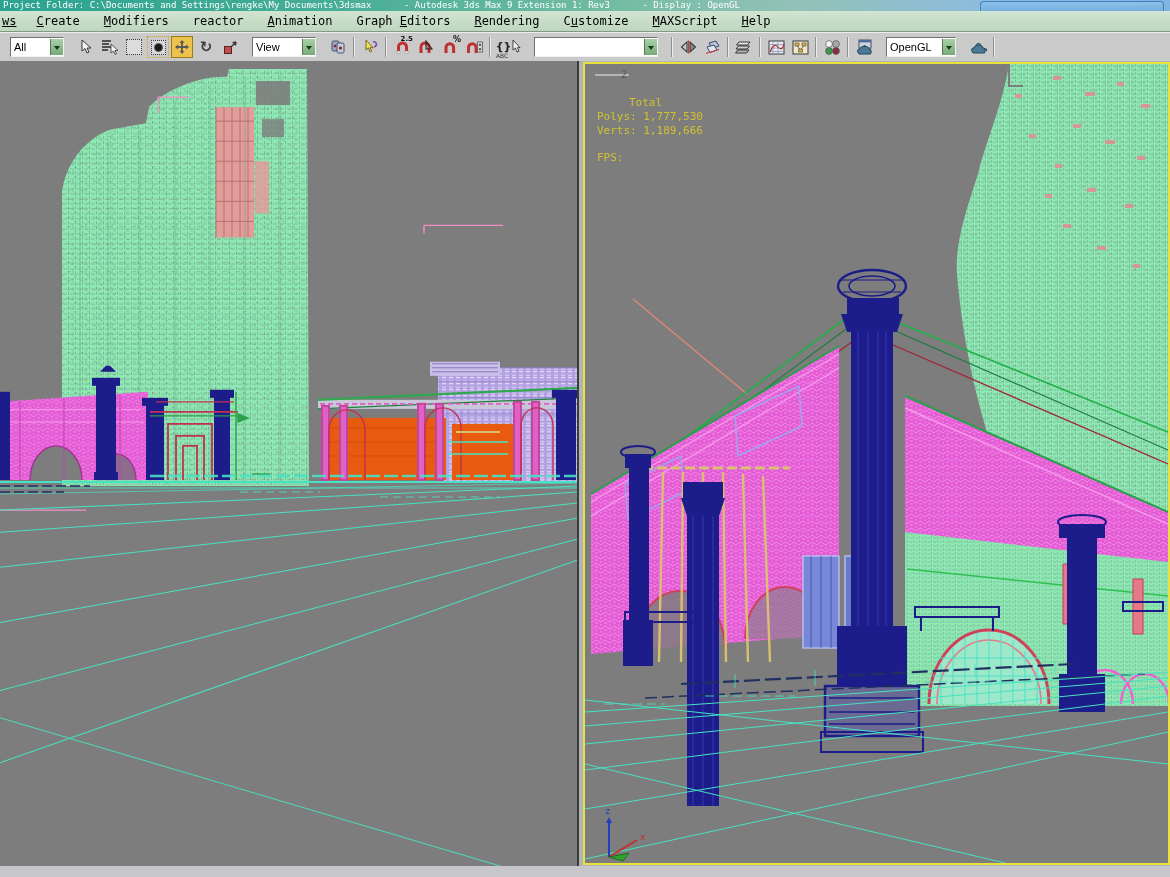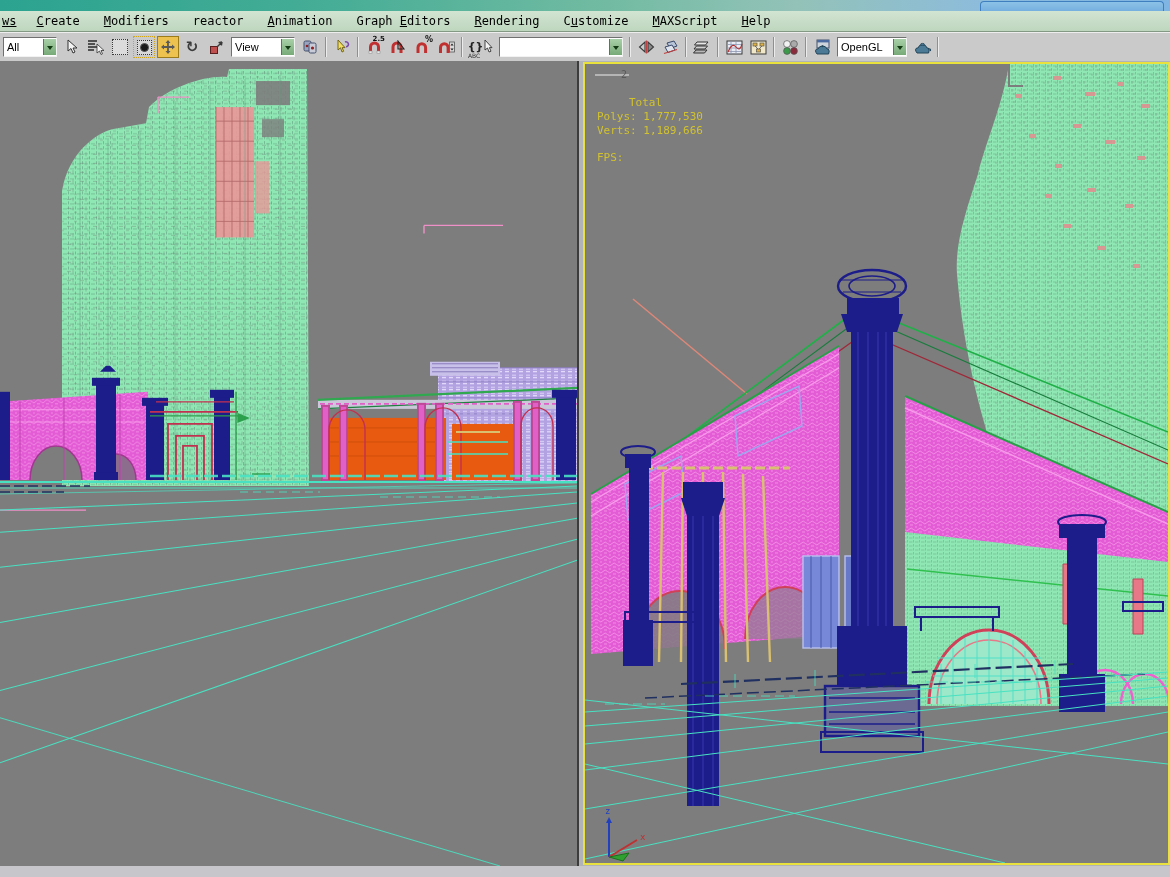--- a/index.html
+++ b/index.html
@@ -27,21 +27,21 @@
   
   .toolbar{position:absolute;left:0;top:32px;width:1170px;height:28px;
     background:#c9cac9;border-top:1px solid #eeeeee;border-bottom:1px solid #848484;
     display:flex;align-items:center;}
   .tb-btn{width:22px;height:22px;margin:0 1px;display:flex;align-items:center;
     justify-content:center;flex:0 0 auto;background:#c9cac9;position:relative;}
   .tb-btn.active{background:#edc24e;border:1px solid #9c7c1a;width:20px;height:20px;}
   .tb-btn.dotted{border:1px dotted #d0a51e;width:20px;height:20px;}
   .sep{width:0;height:20px;border-left:1px solid #8f8f8f;border-right:1px solid #ececec;
     margin:0 3px;flex:0 0 auto;}
-  .combo{height:18px;background:#ffffff;border:1px solid;margin:0 3px;
+  .combo{height:18px;background:#ffffff;border:1px solid;margin:0 10px;
     border-color:#707070 #f2f2f2 #f2f2f2 #707070;display:flex;align-items:center;
     font:11px "Liberation Sans",sans-serif;flex:0 0 auto;}
   .combo .val{flex:1 1 auto;padding:0 3px;color:#000;white-space:nowrap;overflow:hidden;}
   .combo .drop{width:12px;height:16px;background:linear-gradient(180deg,#a8d0a8,#78aa78);
     border-left:1px solid #567856;display:flex;align-items:center;justify-content:center;flex:0 0 auto;}
   .combo .drop i{display:block;width:0;height:0;border:3px solid transparent;
     border-top:4px solid #123a12;margin-top:4px;}
   .snaplbl{position:absolute;top:-1px;right:0;font:bold 7px "DejaVu Sans",sans-serif;color:#111;}
   .abc{position:absolute;bottom:-1px;left:1px;font:6px "DejaVu Sans",sans-serif;color:#333;}
   .braces{font:bold 11px "DejaVu Sans",sans-serif;color:#222;line-height:10px;}
@@ -56,20 +56,21 @@
   .viewport-left svg,.viewport-right svg{display:block;width:100%;height:100%;}
 
   .bottombar{position:absolute;left:0;top:866px;width:1170px;height:11px;background:#c7c7cb;}
 </style>
 </head>
 <body>
 
 <div class="screen">
 
   <div class="titlebar">
+    <span class="titlebar-text">Project Folder: C:\Documents and Settings\rengke\My Documents\3dsmax      - Autodesk 3ds Max 9 Extension 1: Rev3      - Display : OpenGL</span>
     <div class="titlebar-blue"></div>
   </div>
 
   <div class="menubar">
     <span class="menu-item partial">ws</span>
     <span class="menu-item"><u>C</u>reate</span>
     <span class="menu-item"><u>M</u>odifiers</span>
     <span class="menu-item">reactor</span>
     <span class="menu-item"><u>A</u>nimation</span>
     <span class="menu-item">Graph <u>E</u>ditors</span>

